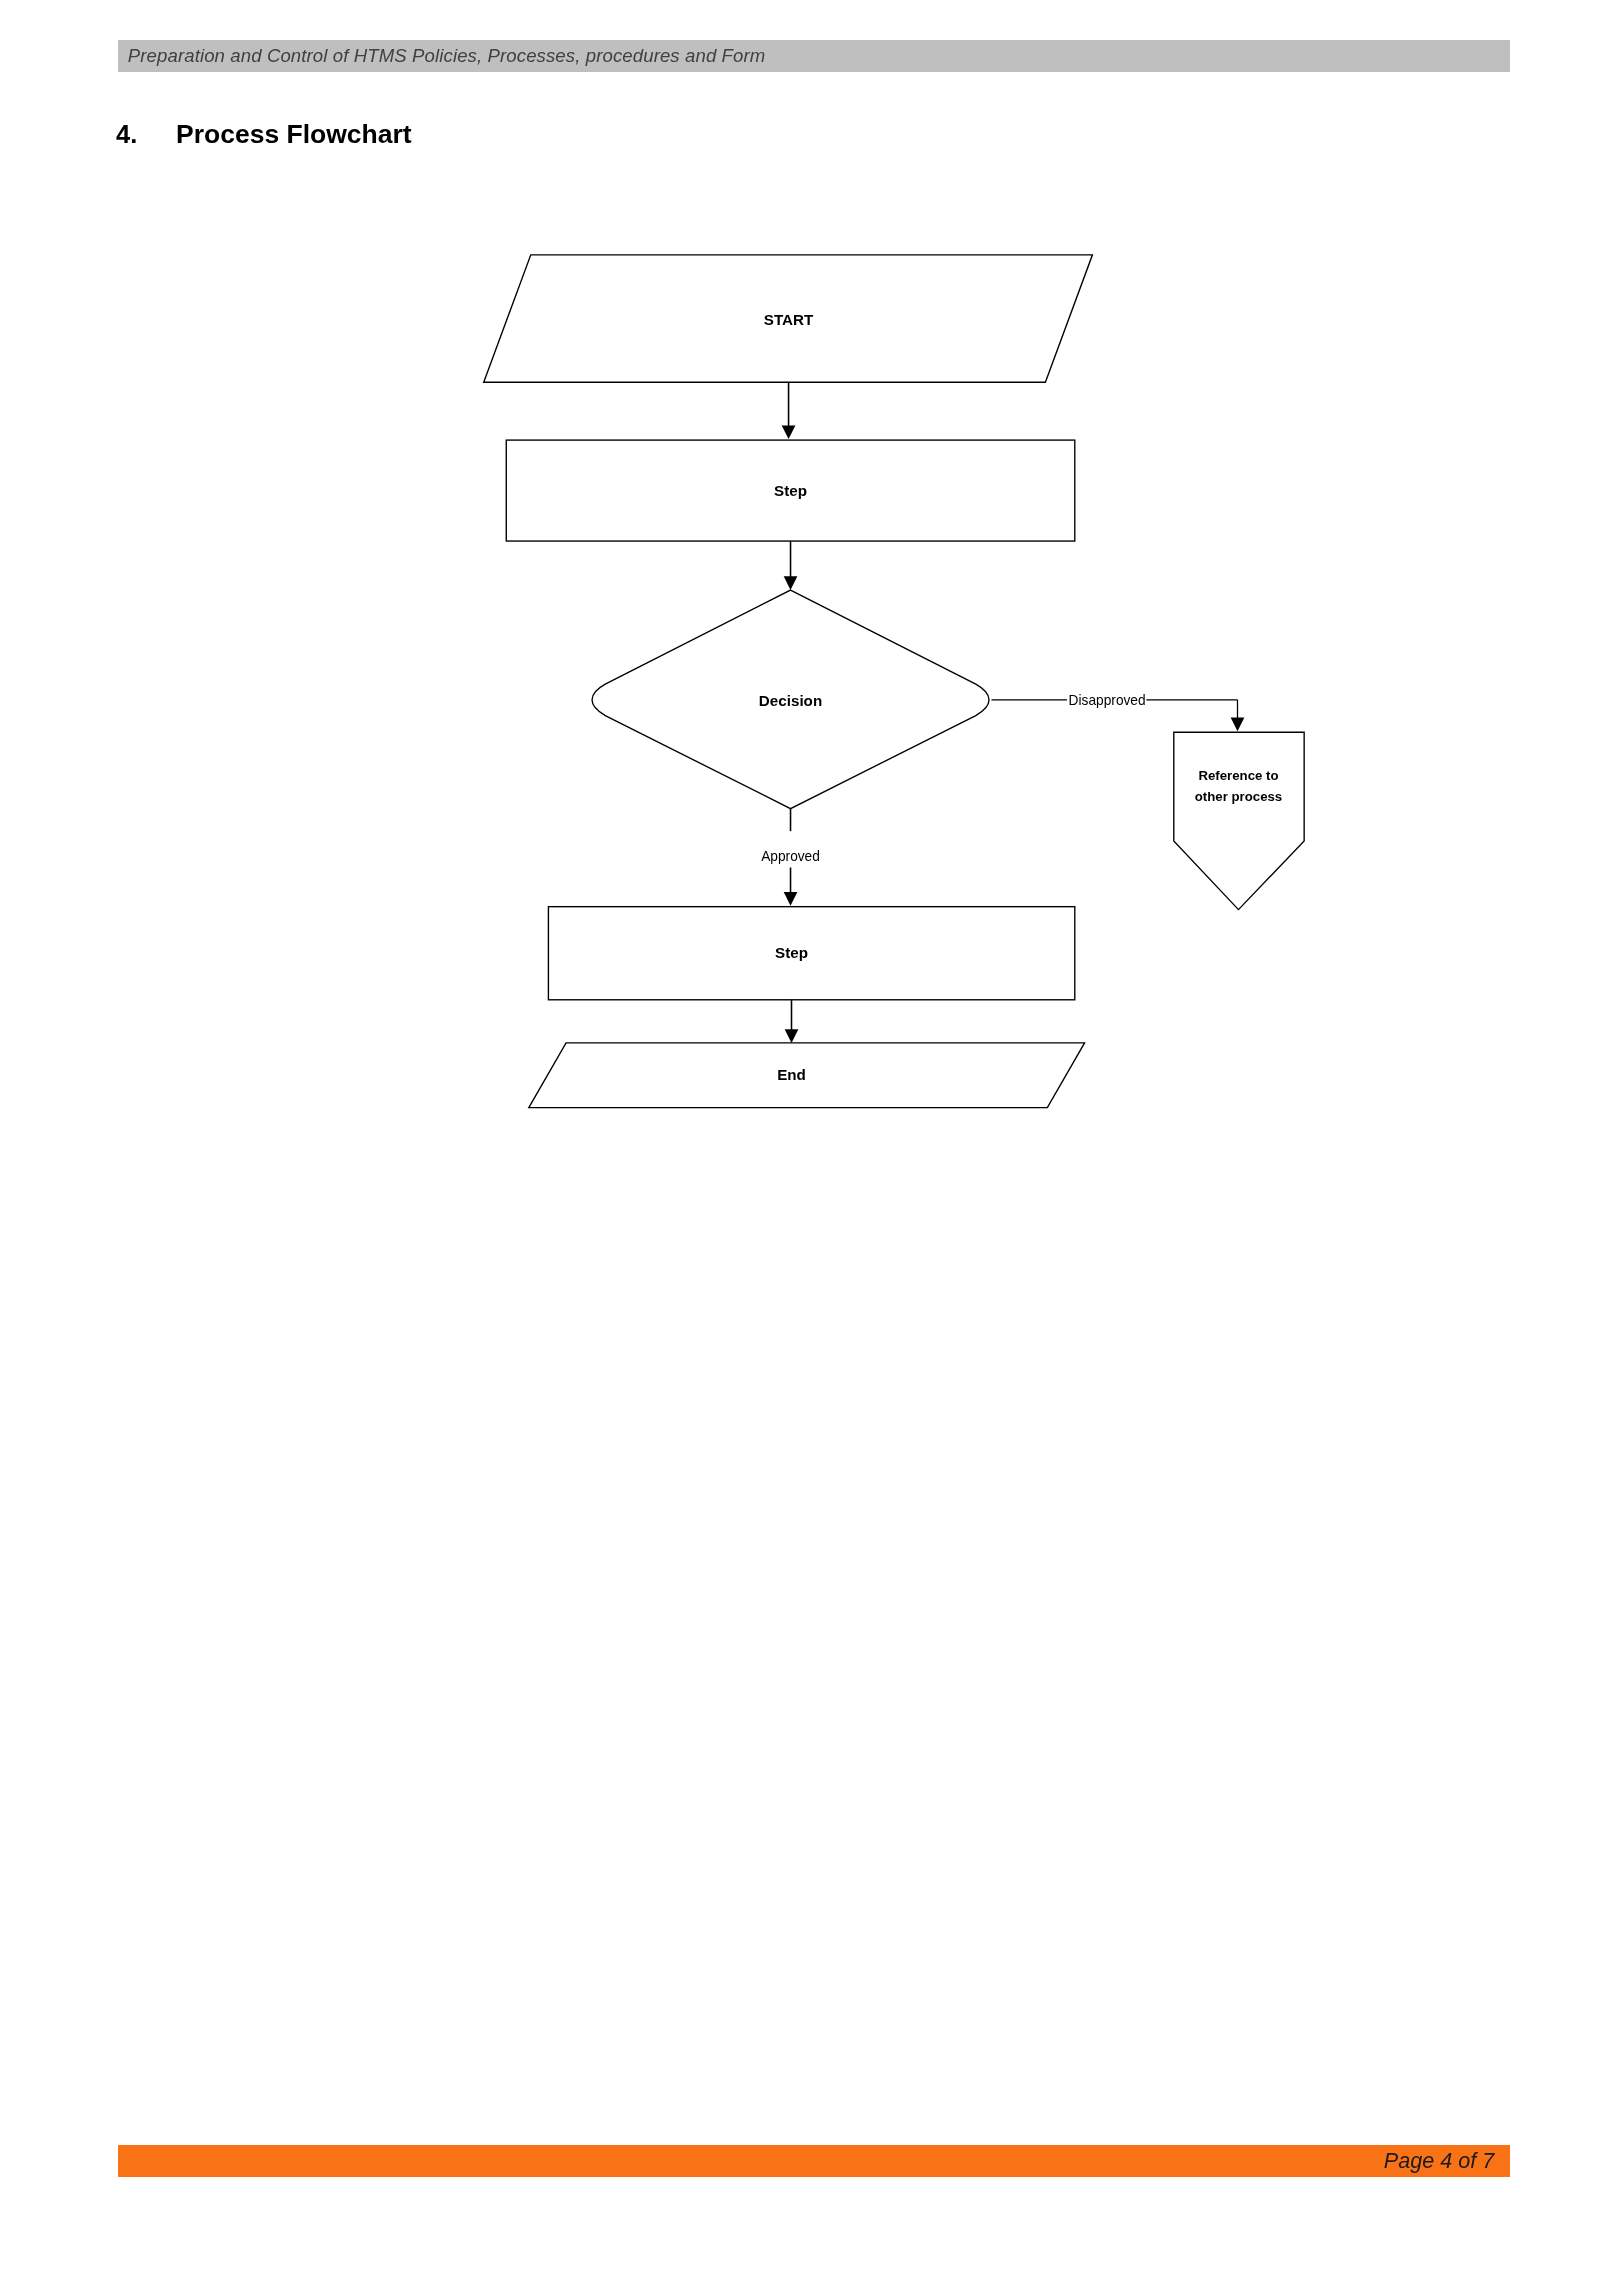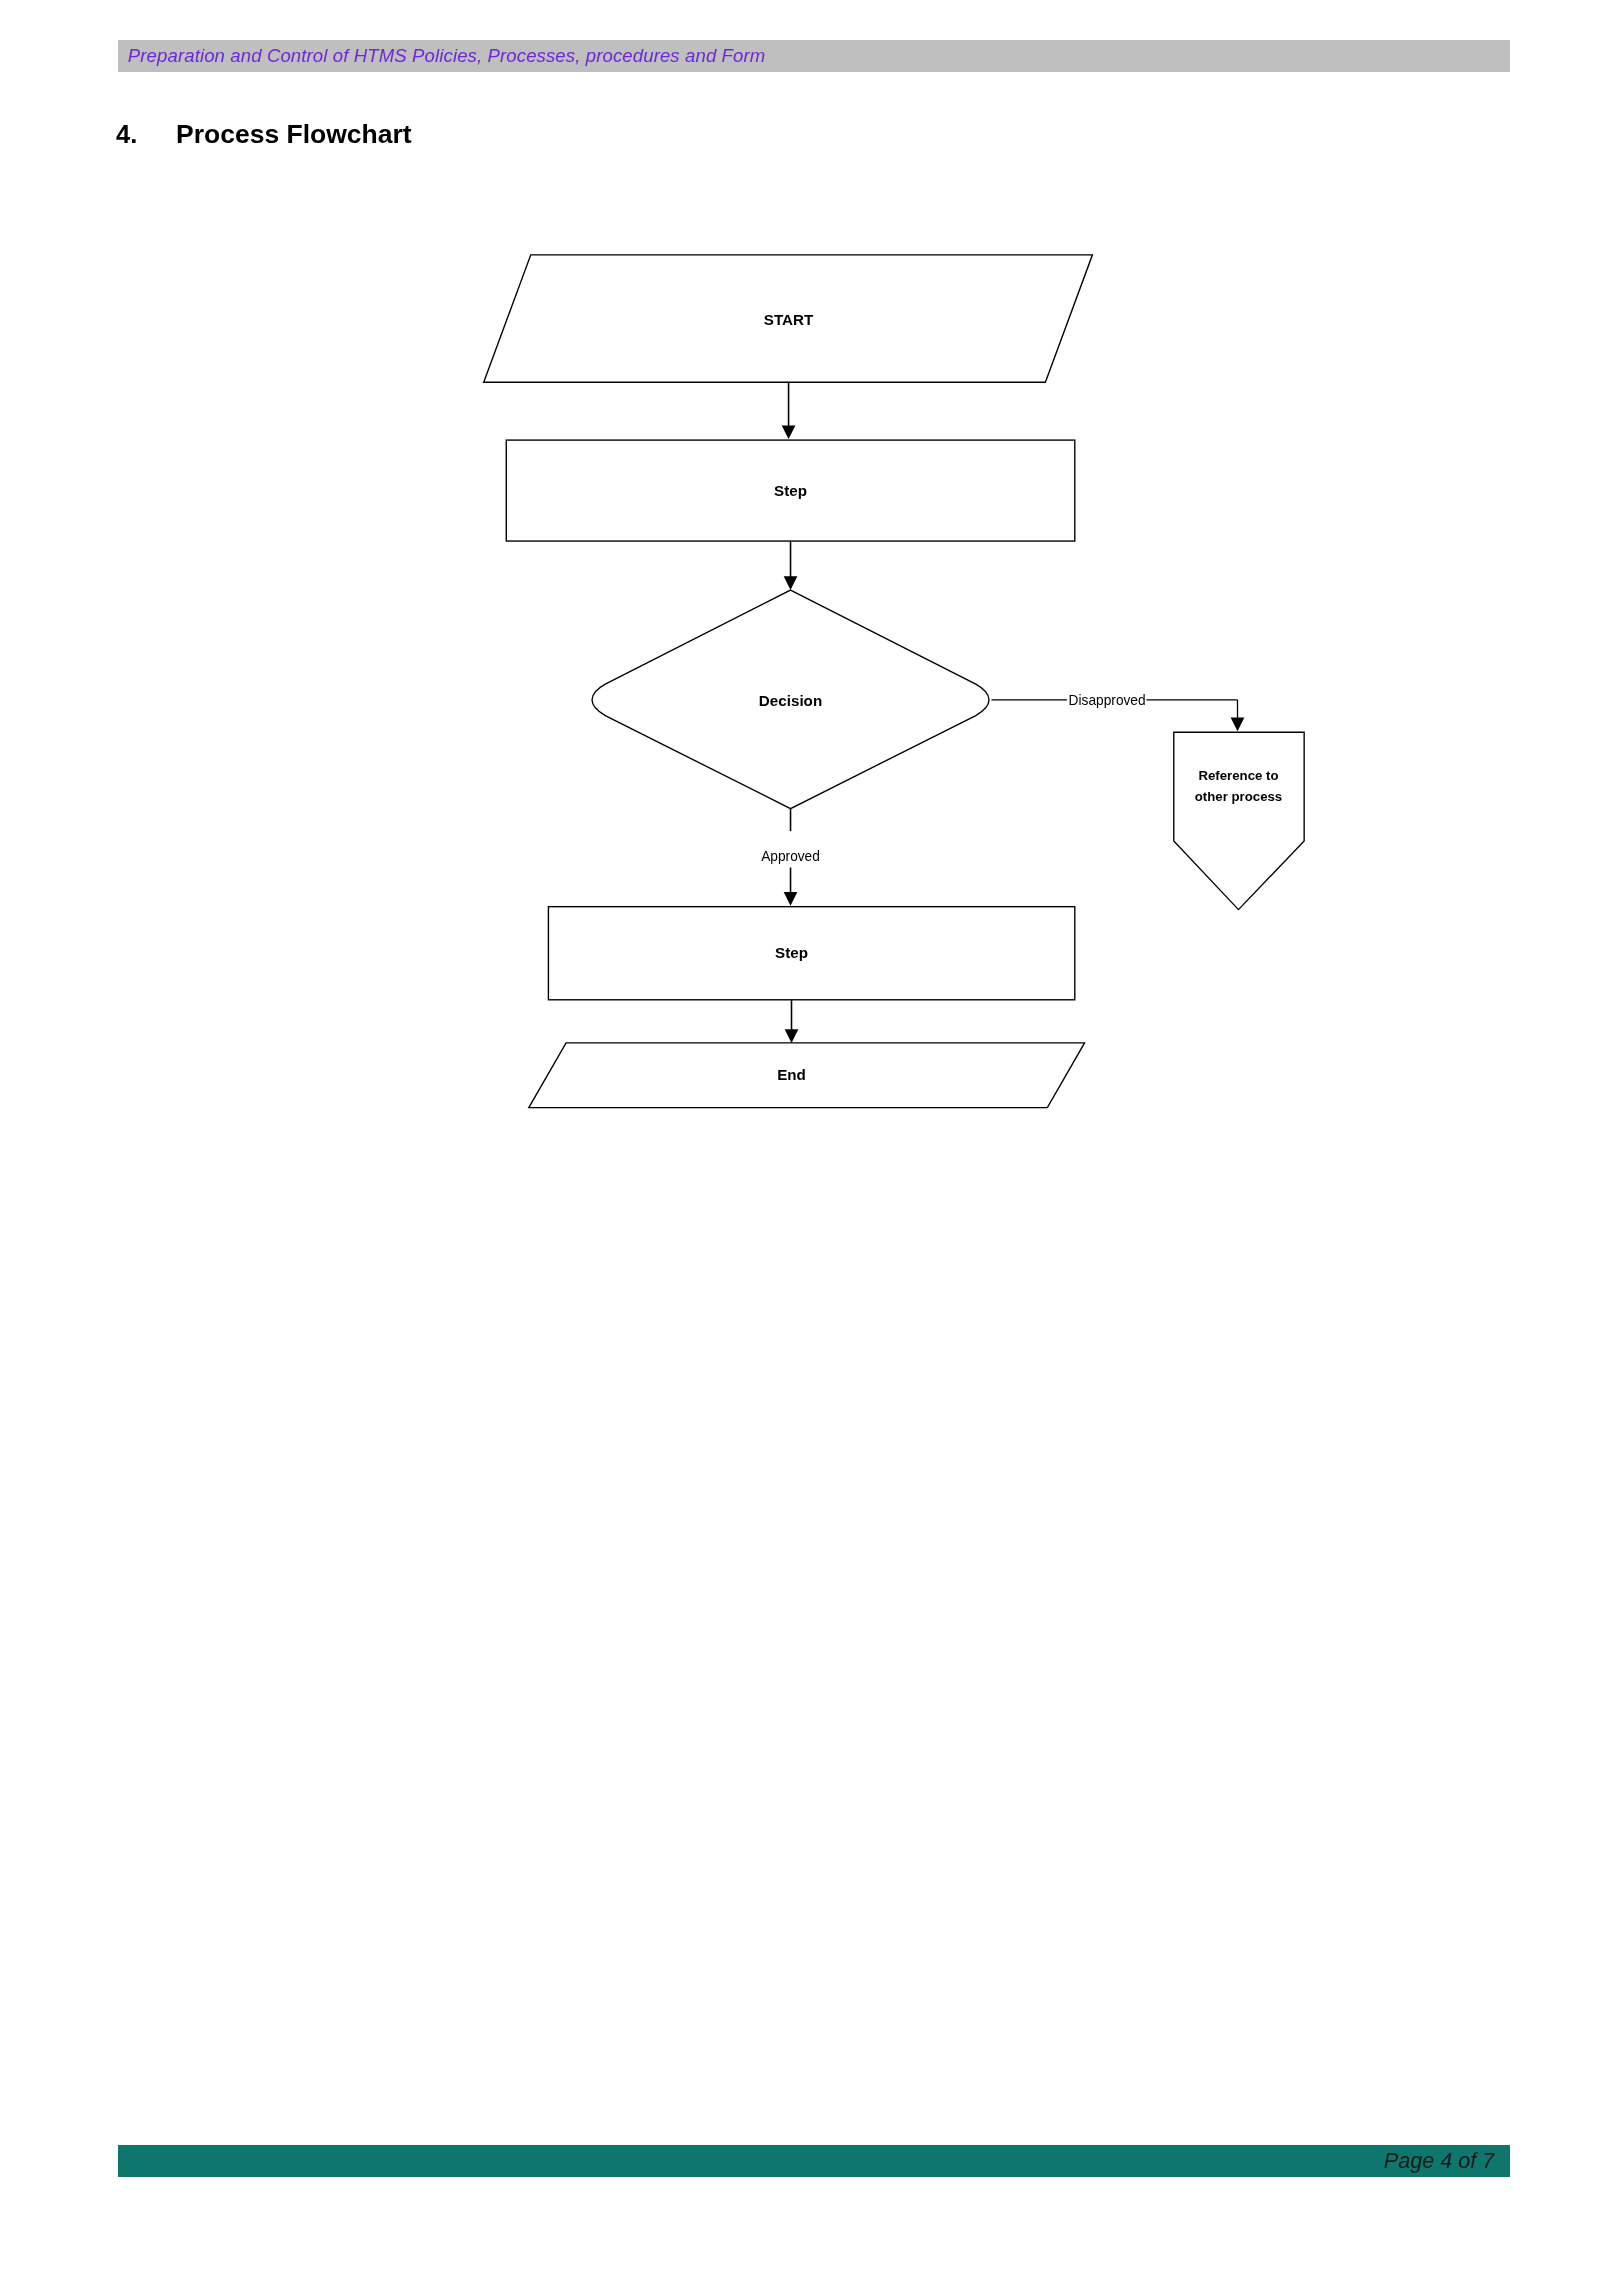--- a/index.html
+++ b/index.html
@@ -28,21 +28,21 @@
     height: 32px;
     background: #bfbfbf;
     display: flex;
     align-items: center;
   }
   .header-text {
     font-family: "Liberation Sans", sans-serif;
     font-style: italic;
     font-size: 18.6px;
     line-height: 1;
-    color: #6d28d9;
+    color: #404040;
     padding-left: 9.8px;
     letter-spacing: 0.1px;
     white-space: nowrap;
   }
 
   
   .sec-number {
     position: absolute;
     left: 116px;
     top: 122px;
@@ -126,21 +126,21 @@
     text-anchor: middle;
   }
 
   
   .footer-band {
     position: absolute;
     left: 118px;
     top: 2145px;
     width: 1392px;
     height: 32px;
-    background: #0f766e;
+    background: #f97316;
     display: flex;
     align-items: center;
     justify-content: flex-end;
   }
   .footer-text {
     font-family: "Liberation Sans", sans-serif;
     font-style: italic;
     font-size: 21.6px;
     line-height: 1;
     color: #1a1a1a;

